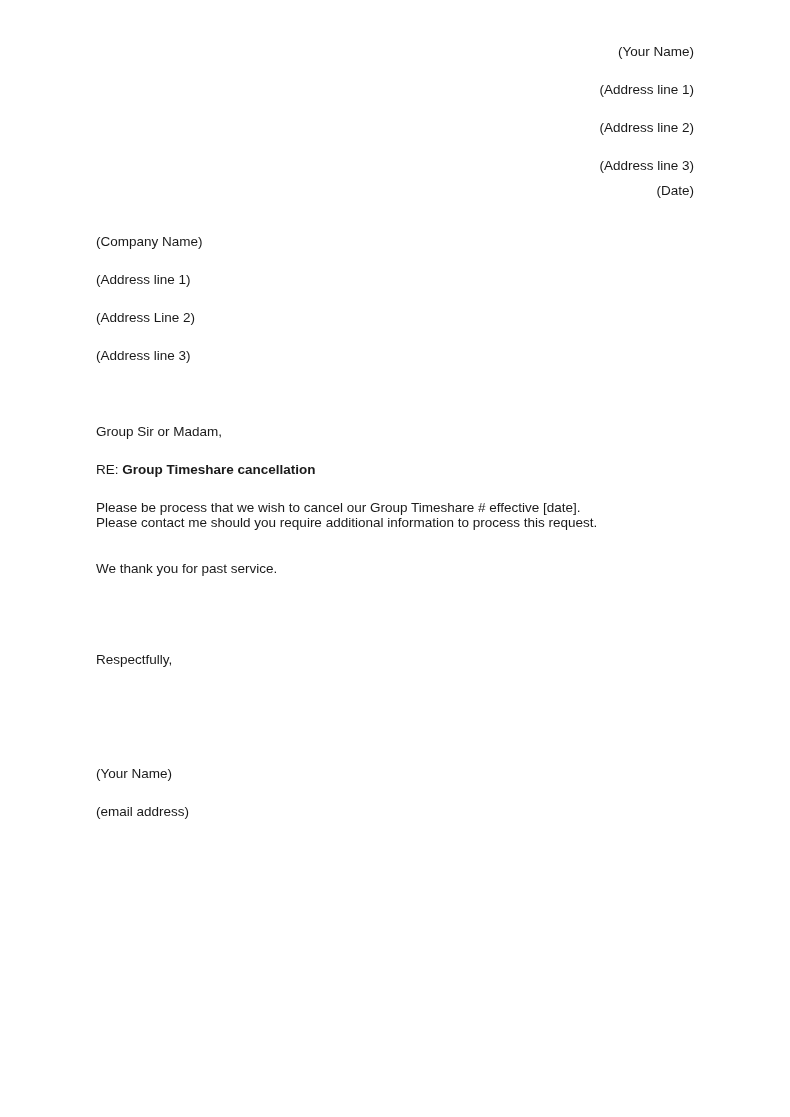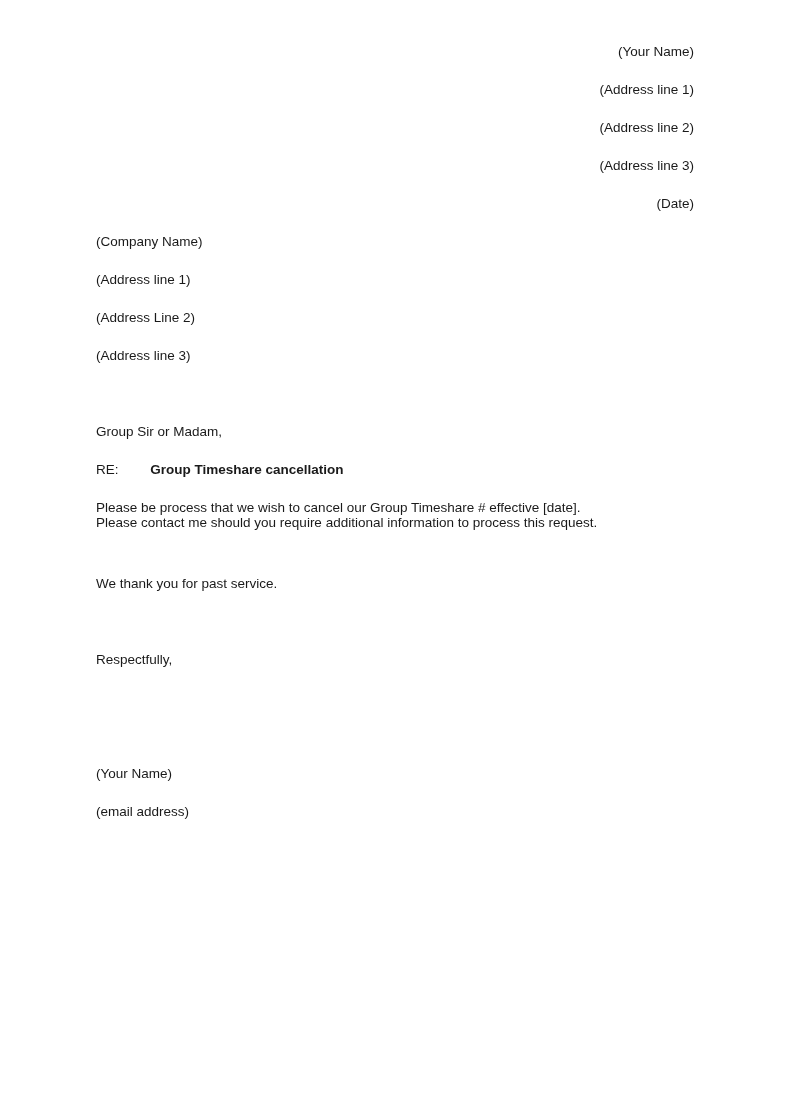--- a/index.html
+++ b/index.html
@@ -4,49 +4,49 @@
   <style>
     html, body { margin: 0; padding: 0; background: #ffffff; }
     body {
       width: 790px; height: 1117px; position: relative; overflow: hidden;
       font-family: "Liberation Sans", "DejaVu Sans", sans-serif;
       font-size: 13.5px; color: #1a1a1a;
     }
     .line { position: absolute; white-space: nowrap; line-height: 18px; }
     .right { right: 96px; text-align: right; }
     .left { left: 96px; text-align: center; }
-    b { font-weight: bold; margin-left: 28px; }
+    b { font-weight: bold; }
   </style>
 </head>
 <body>
 
 <div>
   <div>
     <div class="line right" style="top:43px">(Your Name)</div>
     <div class="line right" style="top:81px">(Address line 1)</div>
     <div class="line right" style="top:119px">(Address line 2)</div>
     <div class="line right" style="top:157px">(Address line 3)</div>
-    <div class="line right" style="top:195px">(Date)</div>
+    <div class="line right" style="top:182px">(Date)</div>
   </div>
 
   <div>
     <div class="line left" style="top:233px">(Company Name)</div>
     <div class="line left" style="top:271px">(Address line 1)</div>
     <div class="line left" style="top:309px">(Address Line 2)</div>
     <div class="line left" style="top:347px">(Address line 3)</div>
   </div>
 
   <div>
     <div class="line left" style="top:423px">Group Sir or Madam,</div>
     <div class="line left" style="top:461px">
       <span>RE: </span><b>Group Timeshare cancellation</b>
     </div>
     <div class="line left" style="top:499px">Please be process that we wish to cancel our Group Timeshare # effective [date].</div>
     <div class="line left" style="top:514px">Please contact me should you require additional information to process this request.</div>
-    <div class="line left" style="top:575px">We thank you for past service.</div>
+    <div class="line left" style="top:560px">We thank you for past service.</div>
   </div>
 
   <div>
     <div class="line left" style="top:651px">Respectfully,</div>
     <div class="line left" style="top:765px">(Your Name)</div>
     <div class="line left" style="top:803px">(email address)</div>
   </div>
 </div>
 
 </body></html>

